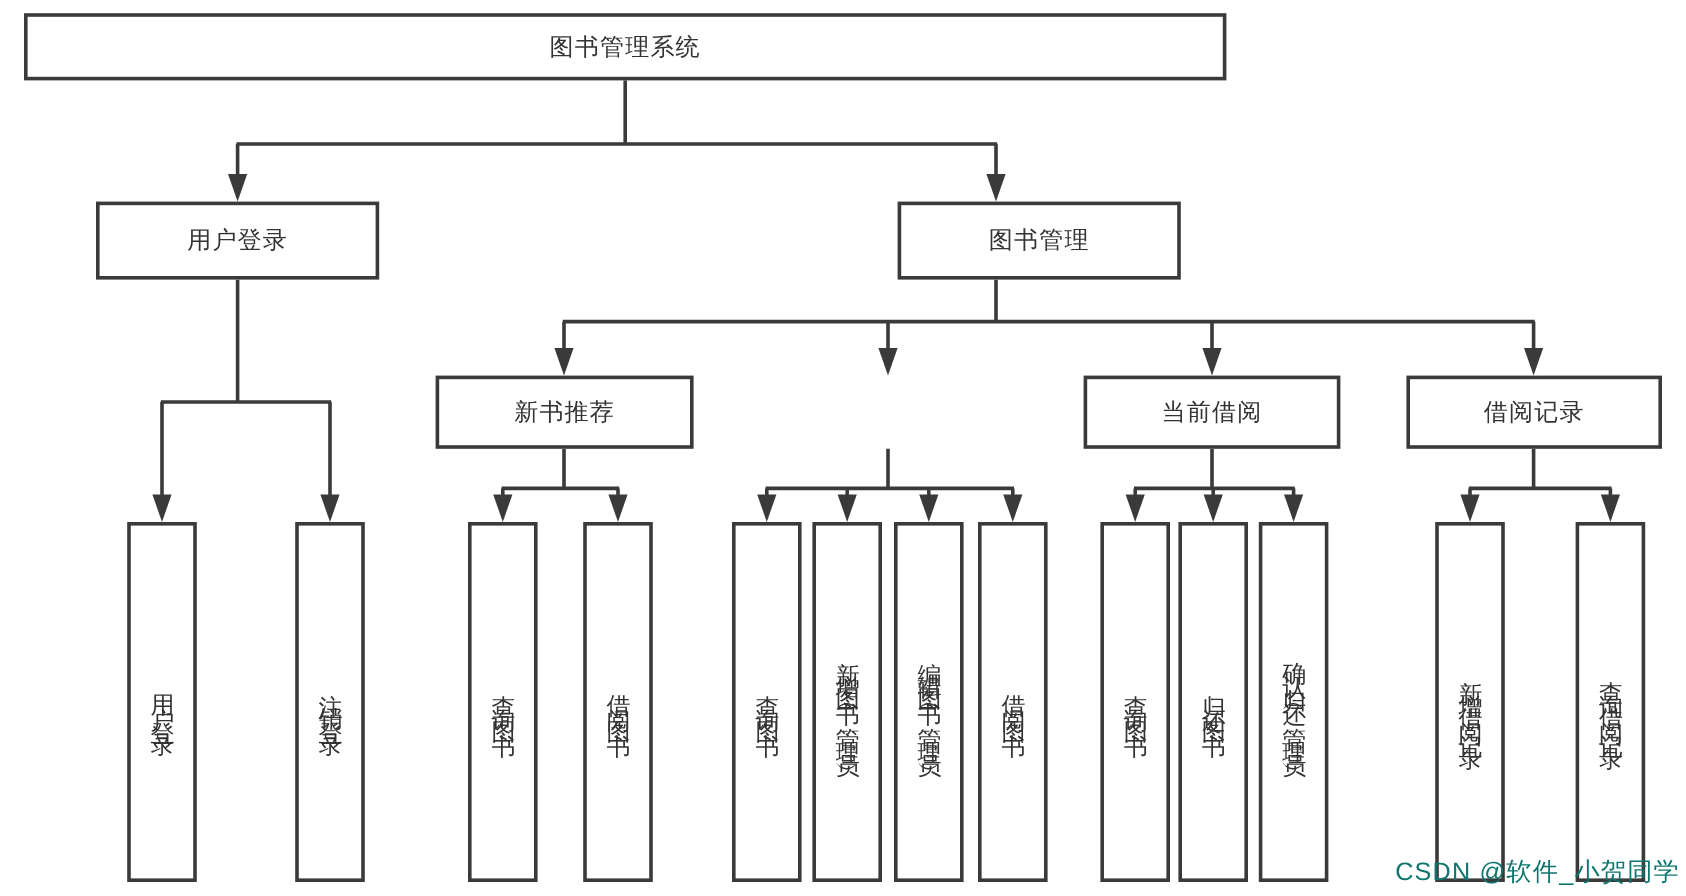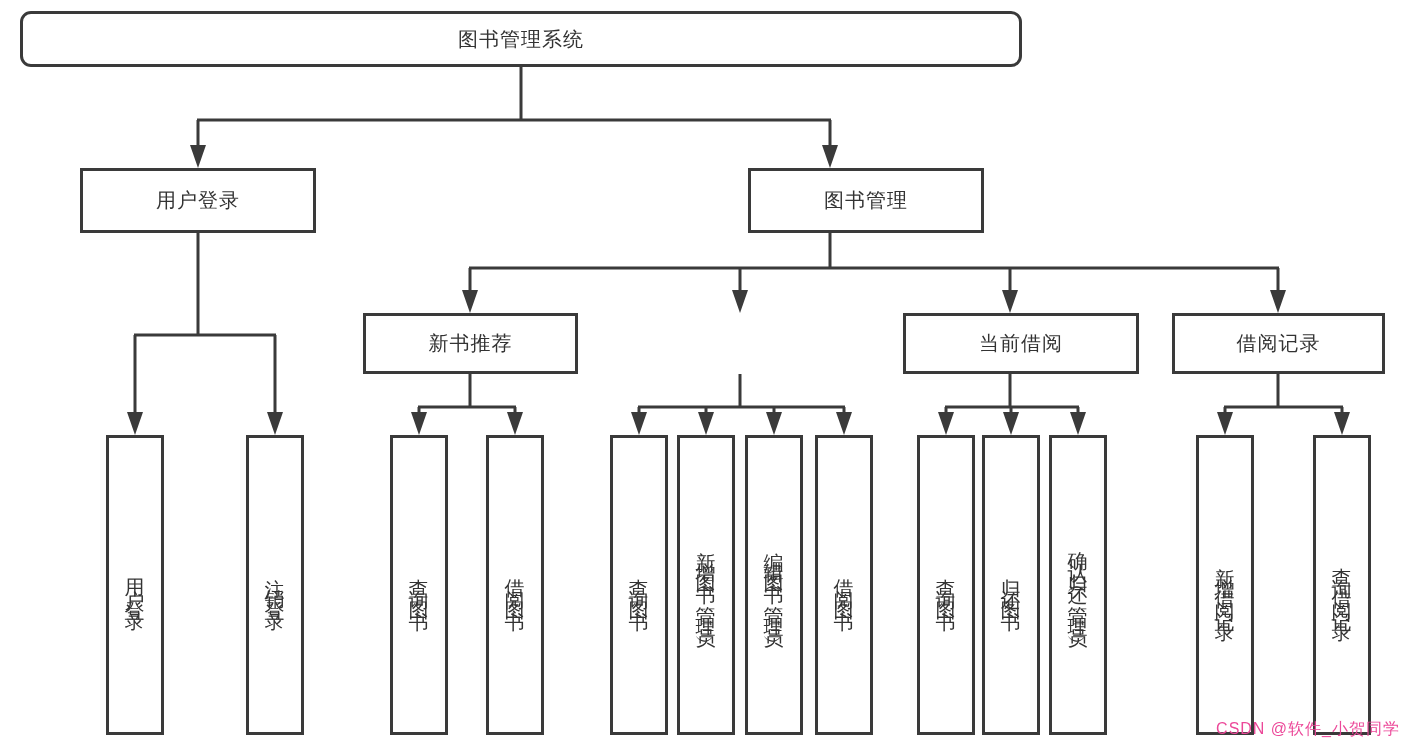--- a/index.html
+++ b/index.html
@@ -46,47 +46,47 @@
   .leaf .vlabel {
     writing-mode: vertical-lr;
     text-orientation: mixed;
     font-size: 20px;
     line-height: 1;
     letter-spacing: 11px;
     color: #333333;
     white-space: nowrap;
   }
   
-  #root-node        { left: 20px;   top: 11px;  width: 1002px; height: 56px; border-radius: 11px; }
+  #root-node        { left: 20px;   top: 11px;  width: 1002px; height: 56px; }
   #node-user-login  { left: 80px;   top: 168px; width: 236px;  height: 65px; }
   #node-book-mgmt   { left: 712px;  top: 168px; width: 236px;  height: 65px; margin-left: 36px; }
   #node-new-book    { left: 363px;  top: 313px; width: 215px;  height: 61px; }
   #node-book-borrow { left: 633px;  top: 313px; width: 215px;  height: 61px; }
-  #node-cur-borrow  { left: 903px;  top: 313px; width: 236px;  height: 61px; font-family: Liberation Serif, serif; }
+  #node-cur-borrow  { left: 903px;  top: 313px; width: 214px;  height: 61px; font-family: Liberation Serif, serif; }
   #node-borrow-rec  { left: 1172px; top: 313px; width: 213px;  height: 61px; }
   
   #leaf-user-login     { left: 106px;  }
   #leaf-logout         { left: 246px;  }
   #leaf-search-book-a  { left: 390px;  }
   #leaf-borrow-book-a  { left: 486px;  }
   #leaf-search-book-b  { left: 610px;  }
   #leaf-add-book       { left: 677px;  }
   #leaf-edit-book      { left: 745px;  }
   #leaf-borrow-book-b  { left: 815px;  }
   #leaf-search-book-c  { left: 917px;  }
   #leaf-return-book    { left: 982px;  }
   #leaf-confirm-return { left: 1049px; }
   #leaf-add-record     { left: 1196px; }
   #leaf-search-record  { left: 1313px; }
   #watermark {
     position: absolute;
     right: 5px;
     bottom: 7px;
-    font-size: 16px;
-    color: #ec4899;
+    font-size: 21px;
+    color: #0f766e;
     z-index: 5;
     letter-spacing: 1px;
     white-space: nowrap;
   }
 </style>
 </head>
 <body>
 
 <div id="canvas">
 

